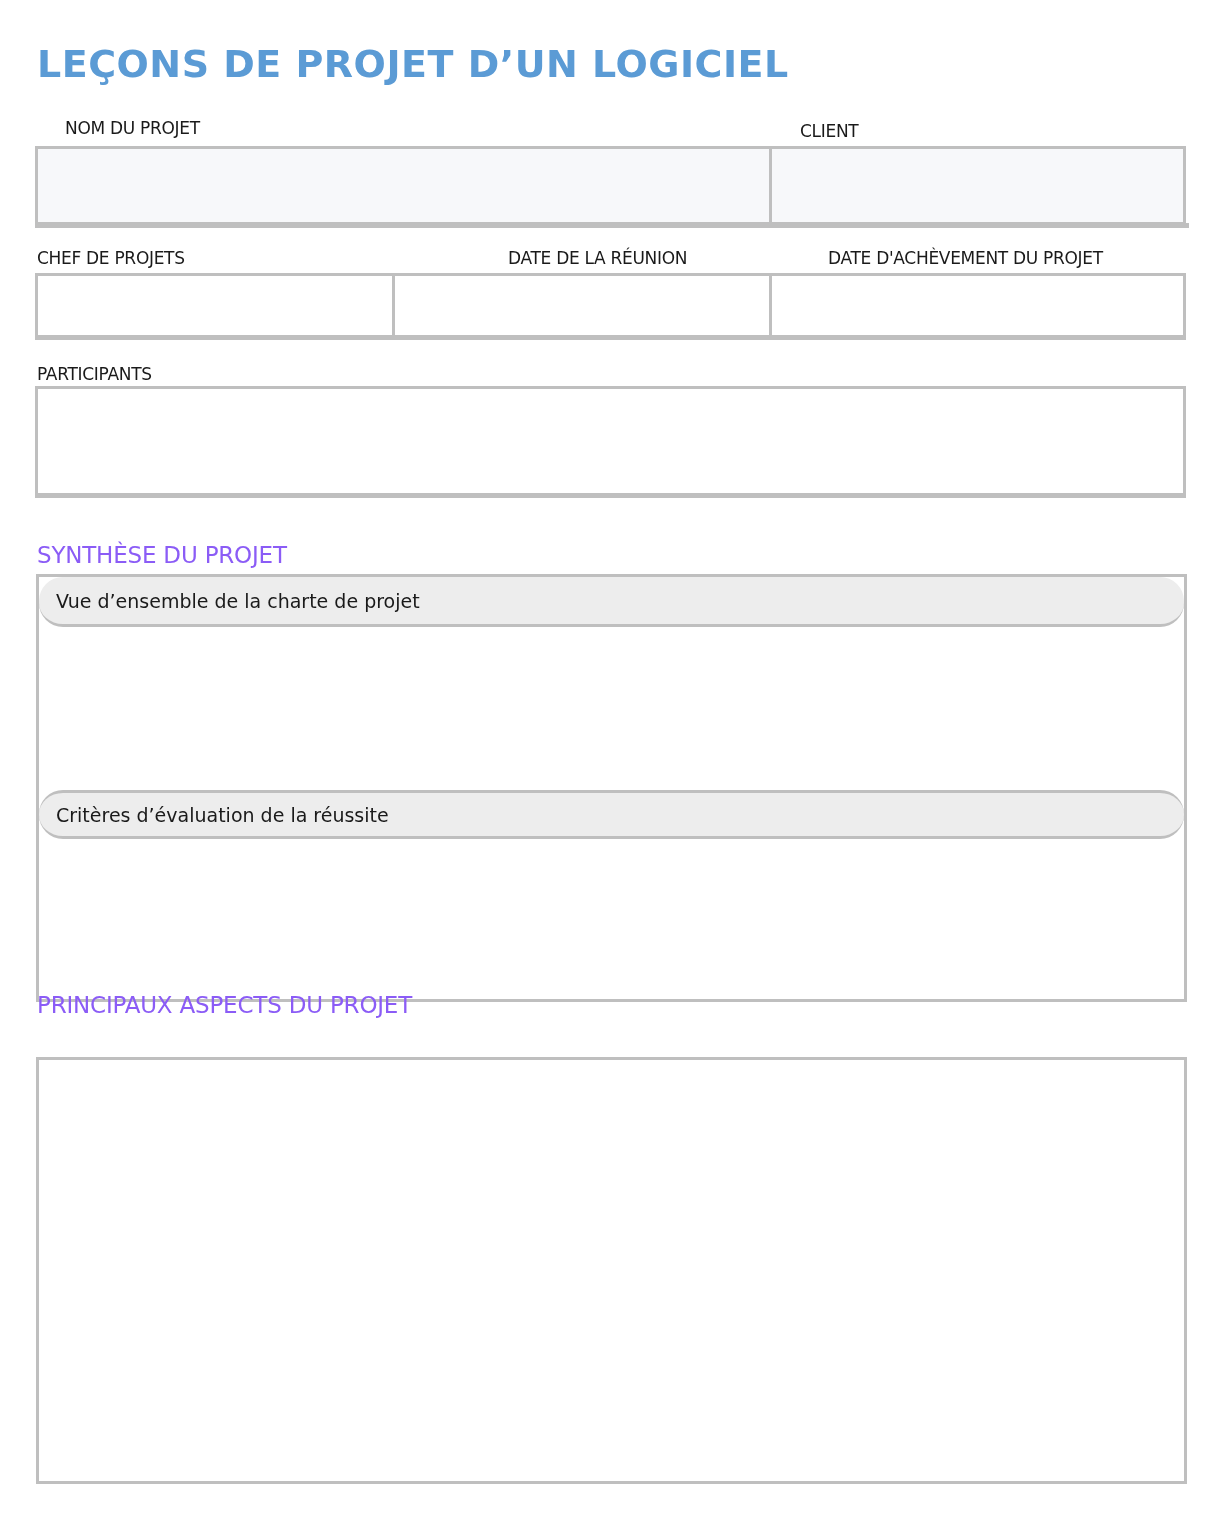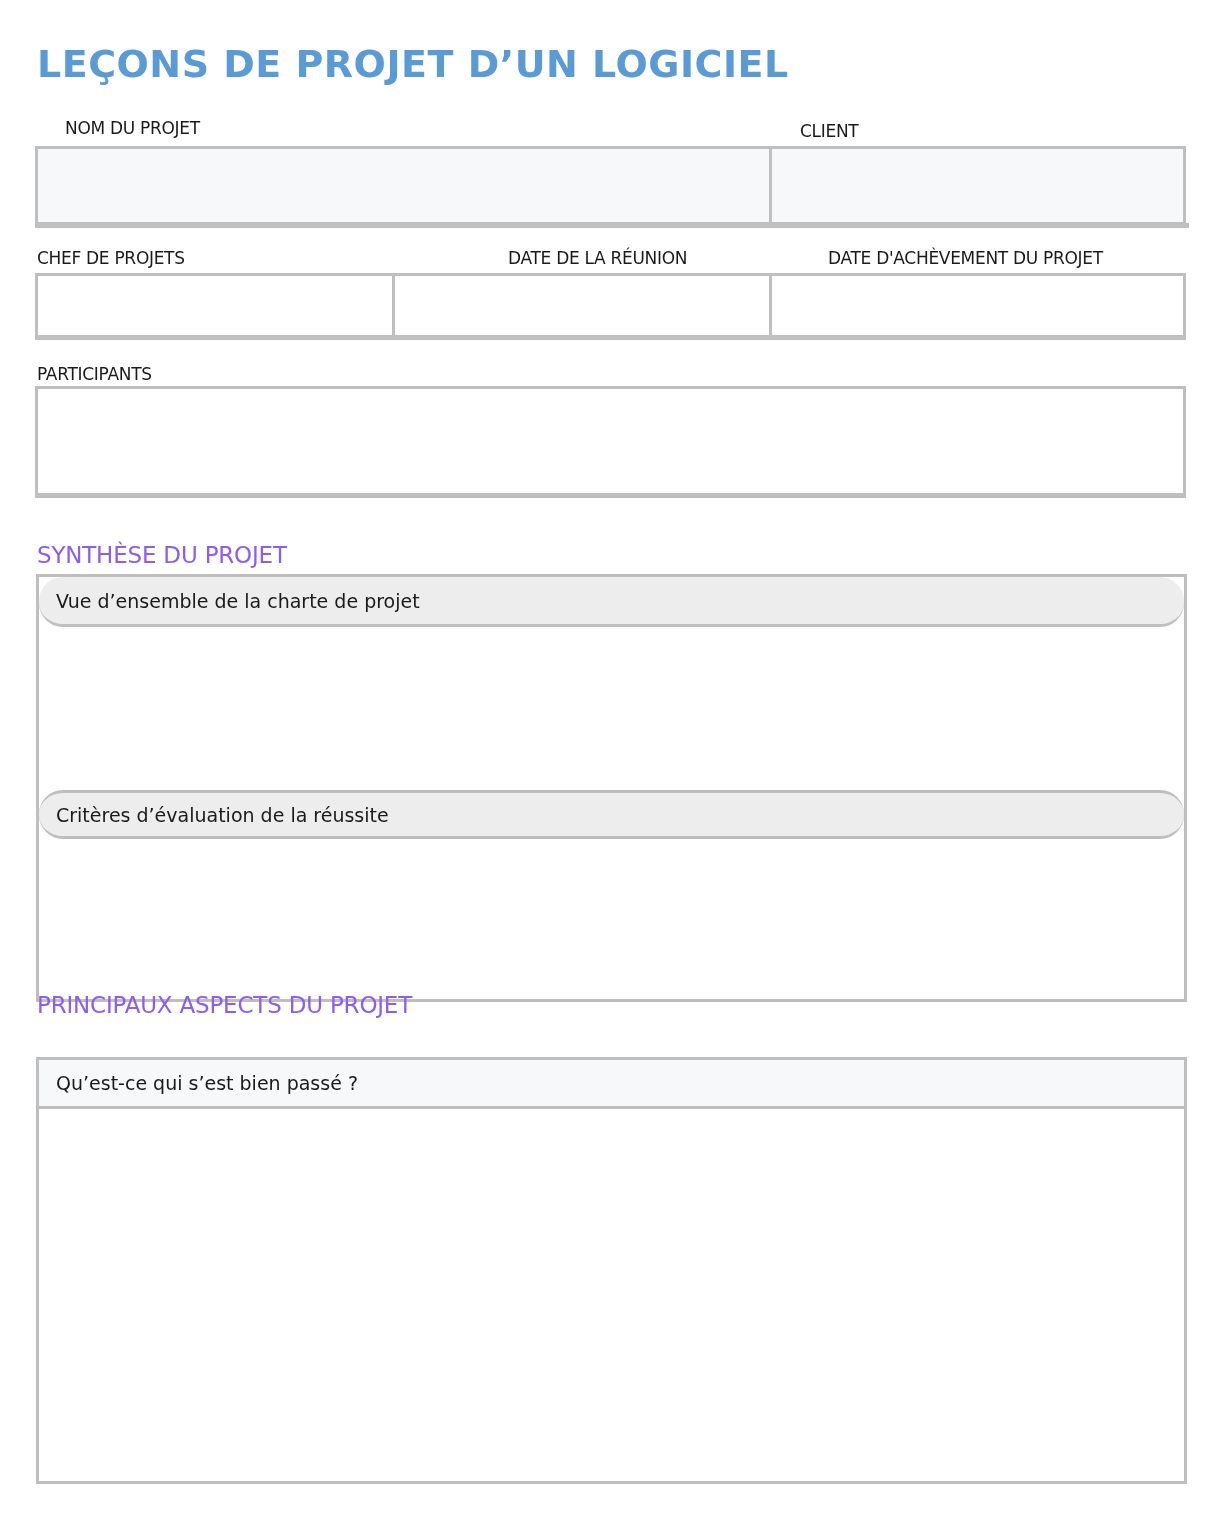--- a/index.html
+++ b/index.html
@@ -47,18 +47,15 @@
   </div>
   <div class="panel-body" style="height:163px;"></div>
   <div class="panel-head grey-head" style="height:49px; border-top:3px solid #bfbfbf;">
     <span>Critères d’évaluation de la réussite</span>
   </div>
   <div class="panel-body" style="height:160px;"></div>
 </div>
 
 <div class="abs sec-title" style="left:37px; top:980px;margin-top:12px;">PRINCIPAUX ASPECTS DU PROJET</div>
 <div class="abs panel" style="left:36px; top:1057px; width:1151px; height:427px;">
-  <div class="panel-head light-head" style="height:49px;">
-    <span>Qu’est-ce qui s’est bien passé ?</span>
-  </div>
   <div class="panel-body" style="height:163px;"></div>
   <div class="panel-body" style="height:160px;"></div>
 </div>
 
 </body></html>

